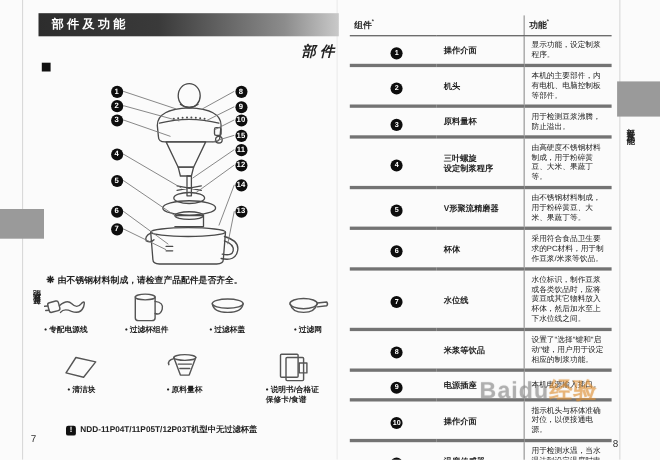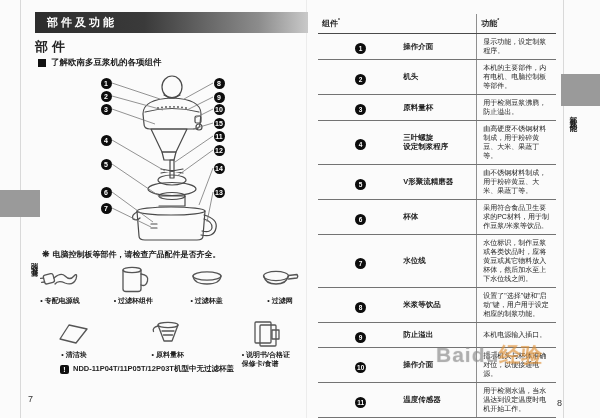--- a/index.html
+++ b/index.html
@@ -11,52 +11,52 @@
   .abs{position:absolute;}
   
   .edge-line{position:absolute;top:0;bottom:0;width:1px;background:#d9d9d9;}
   
   .header-bar{
     left:35px;top:12px;width:273px;height:21px;
     background:linear-gradient(90deg,#2d2d2d 0%,#3a3a3a 40%,#8c8c8c 82%,#c9c9c9 100%);
     color:#fff;font-size:11px;font-weight:bold;letter-spacing:3px;
     line-height:21px;padding-left:12px;box-sizing:border-box;
   }
-  .section-title{left:35px;top:38px;width:273px;text-align:left;font-size:13px;font-weight:bold;letter-spacing:4px;}
+  .section-title{left:35px;top:38px;width:273px;text-align:right;font-size:13px;font-weight:bold;letter-spacing:4px;font-style:italic;}
   .intro{left:38px;top:57px;font-size:8.5px;font-weight:bold;display:flex;align-items:center;gap:5px;}
   .sq{width:8px;height:8px;background:#111;display:inline-block;}
   
   .diagram{left:65px;top:72px;width:180px;height:172px;}
   .badge{
     position:absolute;width:11px;height:11px;border-radius:50%;background:#0d0d0d;color:#fff;
     font-size:7px;font-weight:bold;line-height:11px;text-align:center;
   }
   
   .check-note{left:42px;top:249px;font-size:8px;font-weight:bold;}
   .check-note .star{font-size:9px;margin-right:3px;}
   
   .acc-row{left:40px;display:flex;}
   .acc-row-1{top:262px;width:260px;justify-content:space-between;}
   .acc-row-2{top:316px;width:250px;justify-content:space-between;padding-left:14px;box-sizing:border-box;}
   .acc-item{display:flex;flex-direction:column;align-items:center;}
   .acc-icon{height:34px;display:flex;align-items:center;justify-content:center;}
   .acc-label{font-size:7px;font-weight:bold;white-space:pre-line;text-align:left;line-height:9px;}
   .acc-label:before{content:"• ";}
   
-  .model-note{left:60px;top:364px;font-size:7.5px;font-weight:bold;display:flex;align-items:center;gap:4px;}
+  .model-note{left:60px;top:386px;font-size:7.5px;font-weight:bold;display:flex;align-items:center;gap:4px;}
   .note-ic{width:9px;height:9px;background:#111;color:#fff;border-radius:2px;font-size:7px;line-height:9px;text-align:center;font-weight:bold;}
   .page-num{font-size:9px;color:#333;}
   
   .tab{background:#9a9a9a;}
   .vtext{writing-mode:vertical-rl;font-size:7.5px;font-weight:bold;letter-spacing:2px;color:#222;}
   .vtext.flip{transform:rotate(180deg);}
   
   .parts-table-wrap{left:318px;top:14px;width:238px;}
   table.parts{border-collapse:collapse;width:238px;table-layout:fixed;}
-  table.parts th,table.parts td{border-bottom:1px solid #737373;vertical-align:middle;}
+  table.parts th,table.parts td{border-bottom:3px solid #737373;vertical-align:middle;}
   table.parts th{font-size:8px;text-align:left;padding:3px 4px 4px 4px;border-bottom:1.5px solid #4a4a4a;}
   td.cnum{width:20px;text-align:center;padding:3px 0 3px 6px;}
   td.cname{width:76px;font-size:7.5px;font-weight:bold;padding:3px 2px 3px 6px;border-right:1px solid #8f8f8f;white-space:pre-line;line-height:9px;}
   th.cname-h{border-right:1px solid #8f8f8f;}
   td.cfunc{font-size:7px;line-height:9px;padding:3.5px 3px 3.5px 6px;color:#222;}
   .tbadge{width:11px;height:11px;border-radius:50%;background:#0d0d0d;color:#fff;font-size:6.5px;font-weight:bold;line-height:11px;text-align:center;display:inline-block;}
   sup{font-size:5px;}
   
   .watermark{
     left:436px;top:341px;font-size:21px;font-weight:bold;letter-spacing:1px;
@@ -70,21 +70,20 @@
 
 <div class="edge-line" style="left:20px;"></div>
 <div class="edge-line" style="left:563px;"></div>
 <div class="edge-line" style="left:306px;background:#ececec;"></div>
 
 <div class="abs header-bar">部件及功能</div>
 <div class="abs section-title">部件</div>
 
 <div class="abs intro">
   <span class="sq"></span>
-  <span>了解欧南多豆浆机的各项组件</span>
 </div>
 
 <div class="abs diagram">
   <svg width="180" height="172" viewBox="0 0 180 172">
     <g stroke="#4a4a4a" fill="none" stroke-width="1.2" stroke-linecap="round" stroke-linejoin="round">
 
       <ellipse cx="107" cy="15" rx="10" ry="11"></ellipse>
       <path d="M99,23 Q107,28 115,23"></path>
 
       <path d="M78,42 Q78,27 107,26 Q136,27 136,42 L135,52 Q135,57 129,57 L85,57 Q79,57 79,52 Z"></path>
@@ -136,21 +135,21 @@
       <line x1="148" y1="64" x2="110" y2="90"></line>
         <line x1="148" y1="78" x2="112" y2="104"></line>
       <line x1="148" y1="96" x2="134" y2="133"></line>
         <line x1="148" y1="120" x2="142" y2="150"></line>
     </g>
   </svg>
   
 <div class="badge" style="left: 35.5px; top: 5.5px;">1</div><div class="badge" style="left: 35.5px; top: 18.5px;">2</div><div class="badge" style="left: 35.5px; top: 31.5px;">3</div><div class="badge" style="left: 35.5px; top: 62.5px;">4</div><div class="badge" style="left: 35.5px; top: 86.5px;">5</div><div class="badge" style="left: 35.5px; top: 114.5px;">6</div><div class="badge" style="left: 35.5px; top: 130.5px;">7</div><div class="badge" style="left: 148.5px; top: 5.5px;">8</div><div class="badge" style="left: 148.5px; top: 19.5px;">9</div><div class="badge" style="left: 148.5px; top: 31.5px;">10</div><div class="badge" style="left: 148.5px; top: 45.5px;">15</div><div class="badge" style="left: 148.5px; top: 58.5px;">11</div><div class="badge" style="left: 148.5px; top: 72.5px;">12</div><div class="badge" style="left: 148.5px; top: 90.5px;">14</div><div class="badge" style="left: 148.5px; top: 114.5px;">13</div></div>
 
 <div class="abs check-note">
-  <span class="star">❋</span><span>电脑控制板等部件，请检查产品配件是否齐全。</span>
+  <span class="star">❋</span><span>由不锈钢材料制成，请检查产品配件是否齐全。</span>
 </div>
 
 <div class="abs acc-row acc-row-1">
     <div class="acc-item">
       <div class="acc-icon">
         <svg width="40" height="32" viewBox="0 0 40 32">
           <g fill="none" stroke="#555" stroke-width="1.3" stroke-linecap="round" stroke-linejoin="round">
             <g transform="rotate(-15 10 16)">
               <rect x="4" y="11" width="10" height="9" rx="2"></rect>
               <line x1="1" y1="13" x2="4" y2="13.5"></line>
@@ -292,21 +291,21 @@
           <td class="cname">水位线</td>
           <td class="cfunc">水位标识，制作豆浆或各类饮品时，应将黄豆或其它物料放入杯体，然后加水至上下水位线之间。</td>
         </tr>
         <tr>
           <td class="cnum"><span class="tbadge">8</span></td>
           <td class="cname">米浆等饮品</td>
           <td class="cfunc">设置了"选择"键和"启动"键，用户用于设定相应的制浆功能。</td>
         </tr>
         <tr>
           <td class="cnum"><span class="tbadge">9</span></td>
-          <td class="cname">防止溢出</td>
+          <td class="cname">电源插座</td>
           <td class="cfunc">本机电源输入插口。</td>
         </tr>
         <tr>
           <td class="cnum"><span class="tbadge">10</span></td>
           <td class="cname">操作介面</td>
           <td class="cfunc">指示机头与杯体准确对位，以便接通电源。</td>
         </tr>
         <tr>
           <td class="cnum"><span class="tbadge">11</span></td>
           <td class="cname">温度传感器</td>

